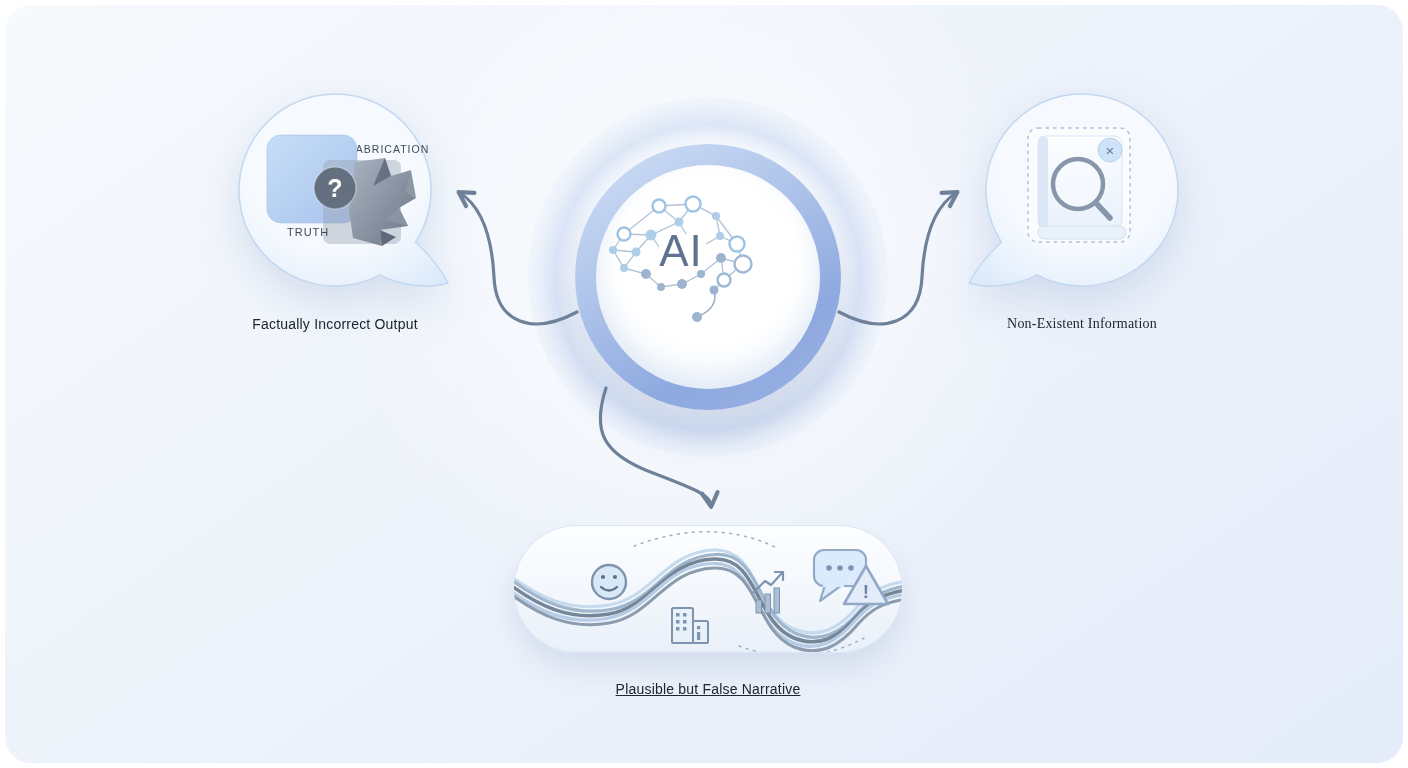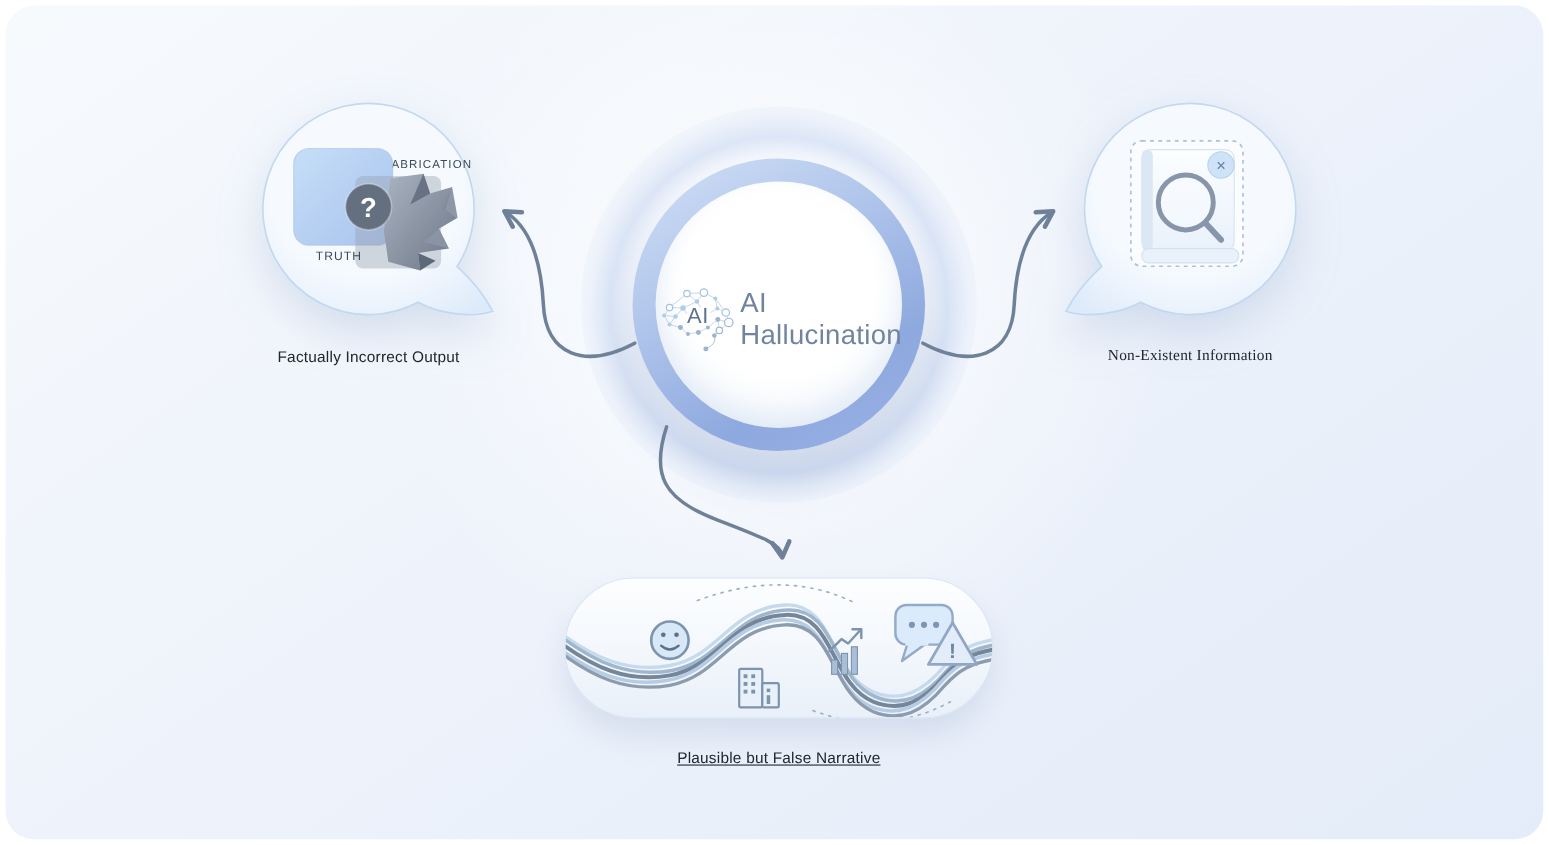--- a/index.html
+++ b/index.html
@@ -19,21 +19,21 @@
        rgba(226,237,251,.05) 53%, rgba(193,210,240,.5) 60%,
        rgba(198,214,241,.18) 68%, rgba(198,214,241,0) 76%);
     z-index:1; }
   .hub-ring { position:absolute; left:570px; top:139px; width:266px; height:266px; border-radius:50%;
     background:linear-gradient(150deg,#cfdff5 2%,#b0c5eb 38%,#8ea9df 72%,#9ab1e4 100%);
     box-shadow:0 22px 38px rgba(110,135,190,.30);
     display:flex; align-items:center; justify-content:center; z-index:2; }
   .hub-inner { width:224px; height:224px; border-radius:50%;
     background:radial-gradient(circle at 50% 40%, #ffffff 50%, #f4f8fd 72%, #e1ebf9 100%);
     box-shadow:inset 0 -10px 22px rgba(170,190,225,.22);
-    display:flex; align-items:center; padding-top:26px; }
+    display:flex; flex-direction:column; padding-top:26px; }
   .hub-label { margin-top:2px; font-size:25px; color:#71849f; letter-spacing:.3px; }
 
   .bubble-svg { position:absolute; z-index:3;
     filter:drop-shadow(0 16px 20px rgba(125,150,195,.25)); }
   .bubble-left  { left:220px; top:75px; }
   .bubble-right { left:955px; top:75px; }
 
   .node-label { position:absolute; z-index:4; text-align:center; color:#20262f;
     font-size:14px; line-height:1.32; letter-spacing:.2px; }
   .label-left   { left:220px; top:310px; width:220px; }
@@ -91,21 +91,20 @@
           <circle cx="50" cy="82" r="5"></circle>
             <circle cx="65" cy="95" r="4"></circle>
           <circle cx="86" cy="92" r="5"></circle>
             <circle cx="105" cy="82" r="4"></circle>
           <circle cx="125" cy="66" r="5"></circle>
             <circle cx="118" cy="98" r="4.5"></circle>
           <circle cx="101" cy="125" r="5"></circle>
         </g>
         <text x="85" y="74" text-anchor="middle" font-size="44" letter-spacing="1" fill="#5f7390" font-family="Liberation Sans, sans-serif">AI</text>
       </svg>
-      <div class="hub-label">AI Hallucination</div>
     </div>
   </div>
 
   <svg class="bubble-svg bubble-left" width="235" height="225" viewBox="0 0 235 225">
     <defs>
       <radialGradient id="bubL" cx="45%" cy="40%" r="75%">
         <stop offset="55%" stop-color="#f6fafe"></stop>
           <stop offset="85%" stop-color="#e6f0fc"></stop>
           <stop offset="100%" stop-color="#dceafa"></stop>
       </radialGradient>

